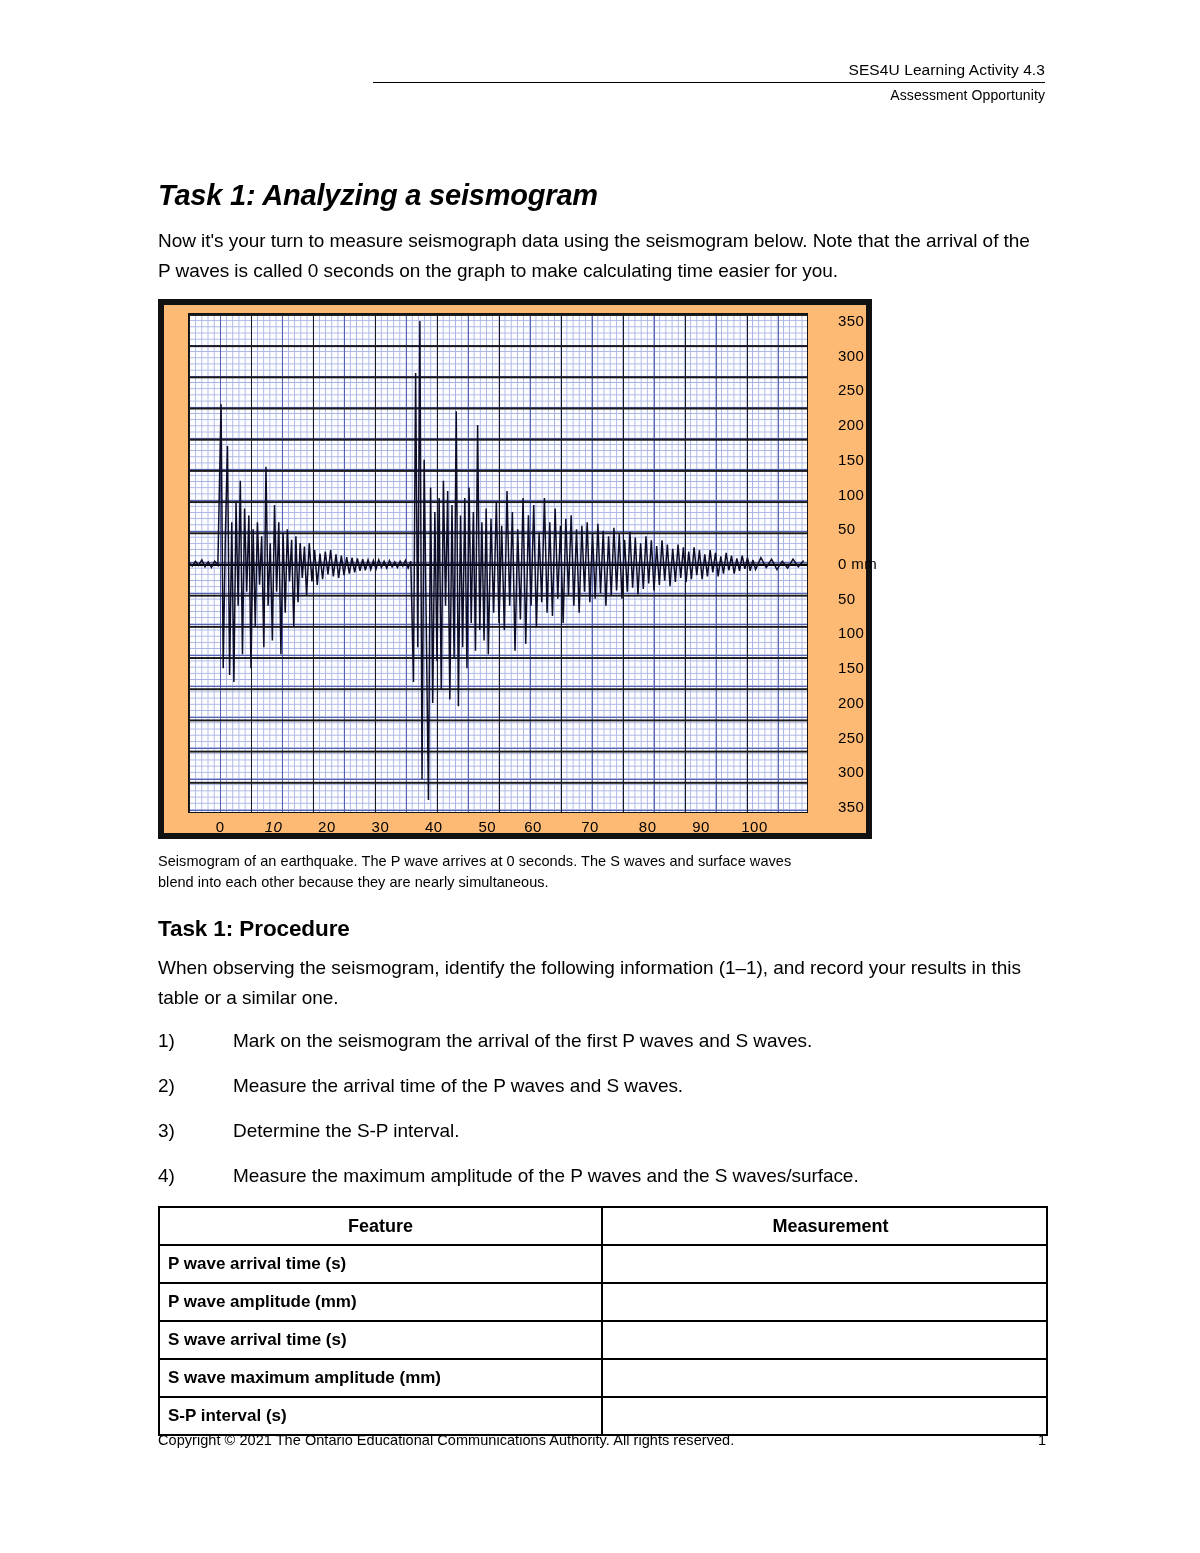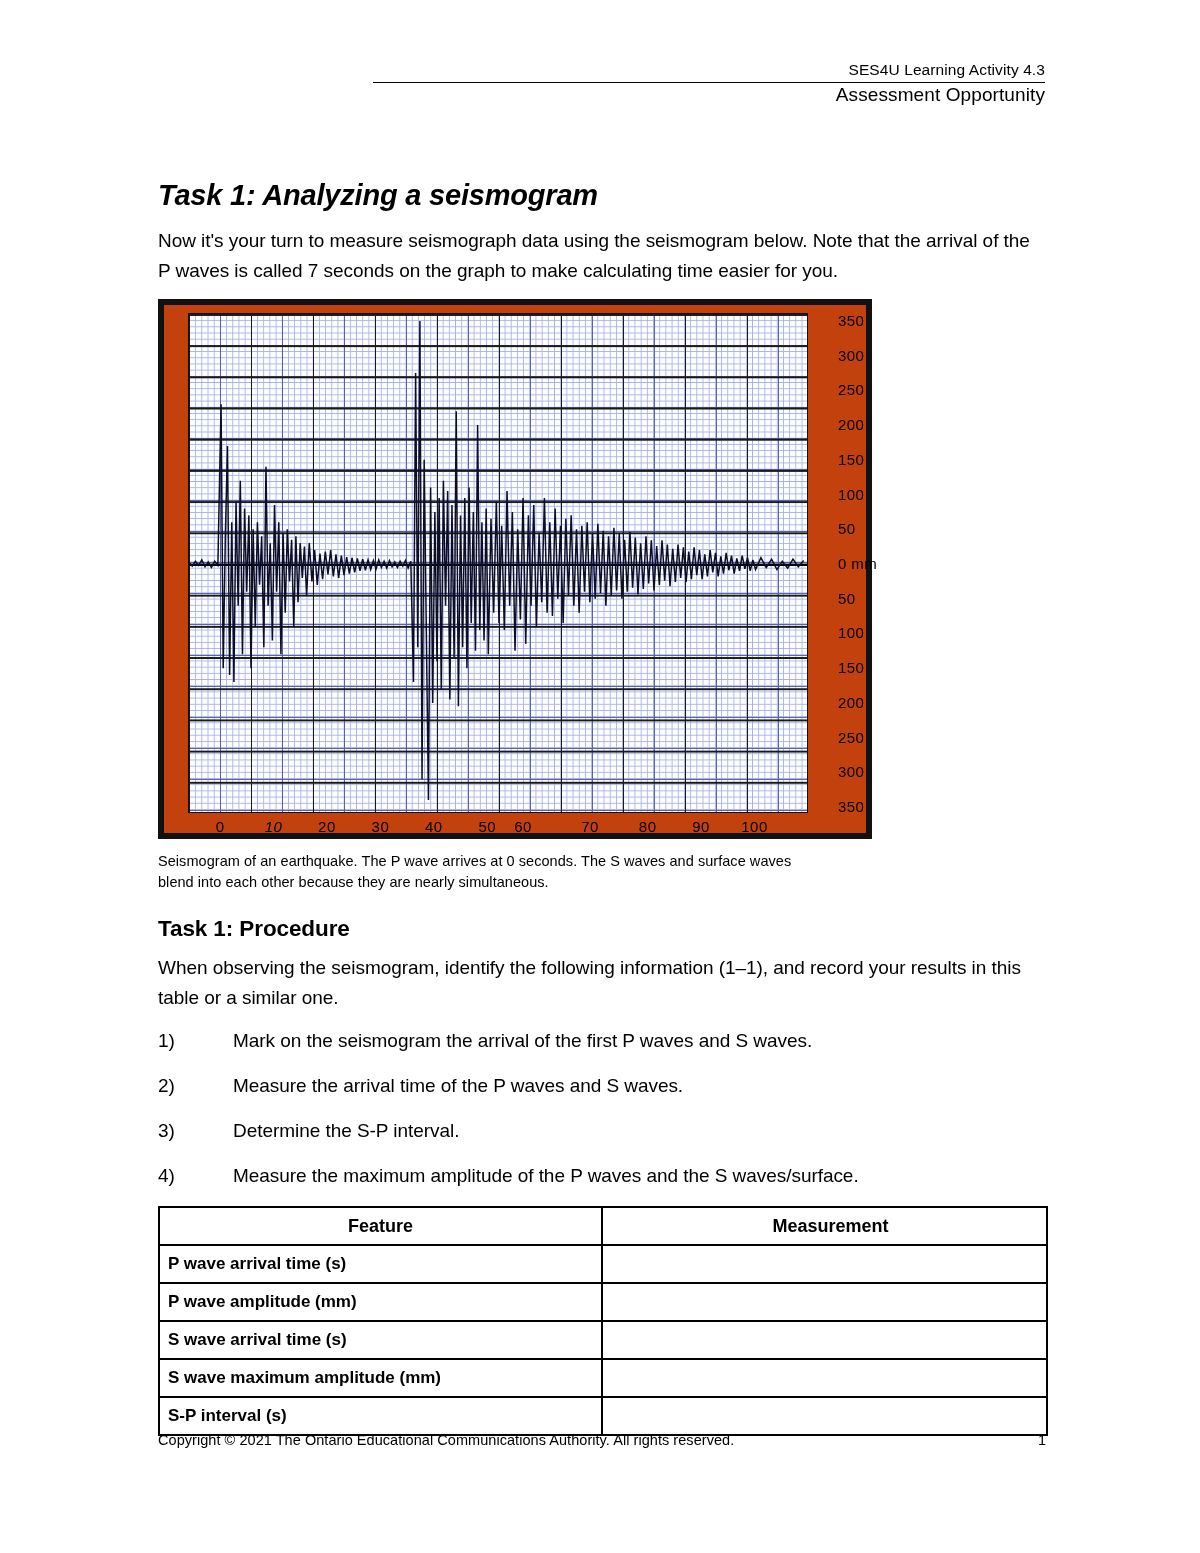--- a/index.html
+++ b/index.html
@@ -32,21 +32,21 @@
     line-height: 20px;
     letter-spacing: .1px;
   }
   .header-rule {
     border: 0;
     border-top: 1.3px solid #000;
     margin: 2px 0 2px 0;
     width: 100%;
   }
   .header-line2 {
-    font-size: 19px;
+    font-size: 14px;
     line-height: 20px;
     letter-spacing: .1px;
   }
 
   
   .content {
     position: absolute;
     left: 158px;
     top: 178px;
     width: 888px;
@@ -76,21 +76,21 @@
 
   
   .figure-wrap {
     margin-top: 14px;
   }
   .seis-frame {
     position: relative;
     width: 714px;
     height: 540px;
     border: 6px solid #111;
-    background: #c2410c;
+    background: #fdba74;
     box-sizing: border-box;
   }
   .seis-inner {
     position: absolute;
     left: 24px;
     top: 8px;
     width: 620px;
     height: 500px;
     box-sizing: border-box;
   }
@@ -260,21 +260,21 @@
 
   <div class="header">
     <div class="header-line1">SES4U Learning Activity 4.3</div>
     <hr class="header-rule">
     <div class="header-line2">Assessment Opportunity</div>
   </div>
 
   <div class="content">
 
     <h1 class="task-title">Task 1: Analyzing a seismogram</h1>
-    <p class="body-text">Now it's your turn to measure seismograph data using the seismogram below. Note that the arrival of the P waves is called 7 seconds on the graph to make calculating time easier for you.</p>
+    <p class="body-text">Now it's your turn to measure seismograph data using the seismogram below. Note that the arrival of the P waves is called 0 seconds on the graph to make calculating time easier for you.</p>
 
     <div class="figure-wrap">
       <div class="seis-frame">
         <div class="seis-inner">
 
           <div class="grid-area">
             <div class="grid-layer grid-minor"></div>
             <div class="grid-layer grid-medium"></div>
             <div class="grid-layer grid-major"></div>
             <div class="baseline"></div>
@@ -300,21 +300,21 @@
               <div class="y-tick" style="top: 458.333px;">300</div>
               <div class="y-tick" style="top: 493.056px;">350</div>
             </div>
           <div class="x-axis" id="x-axis">
               <div class="x-tick" style="left: 32.069px;">0</div>
               <div class="x-tick" style="left: 85.5172px; font-style: italic;">10</div>
               <div class="x-tick" style="left: 138.966px;">20</div>
               <div class="x-tick" style="left: 192.414px;">30</div>
               <div class="x-tick" style="left: 245.862px;">40</div>
               <div class="x-tick" style="left: 299.31px;">50</div>
-              <div class="x-tick" style="left: 335px;">60</div>
+              <div class="x-tick" style="left: 345px;">60</div>
               <div class="x-tick" style="left: 386px; margin-left: 16px;">70</div>
               <div class="x-tick" style="left: 459.655px;">80</div>
               <div class="x-tick" style="left: 513.103px;">90</div>
               <div class="x-tick" style="left: 566.552px;">100</div>
             </div>
 
         </div>
       </div>
       <div class="figure-caption">Seismogram of an earthquake. The P wave arrives at 0 seconds. The S waves and surface waves blend into each other because they are nearly simultaneous.</div>
     </div>

